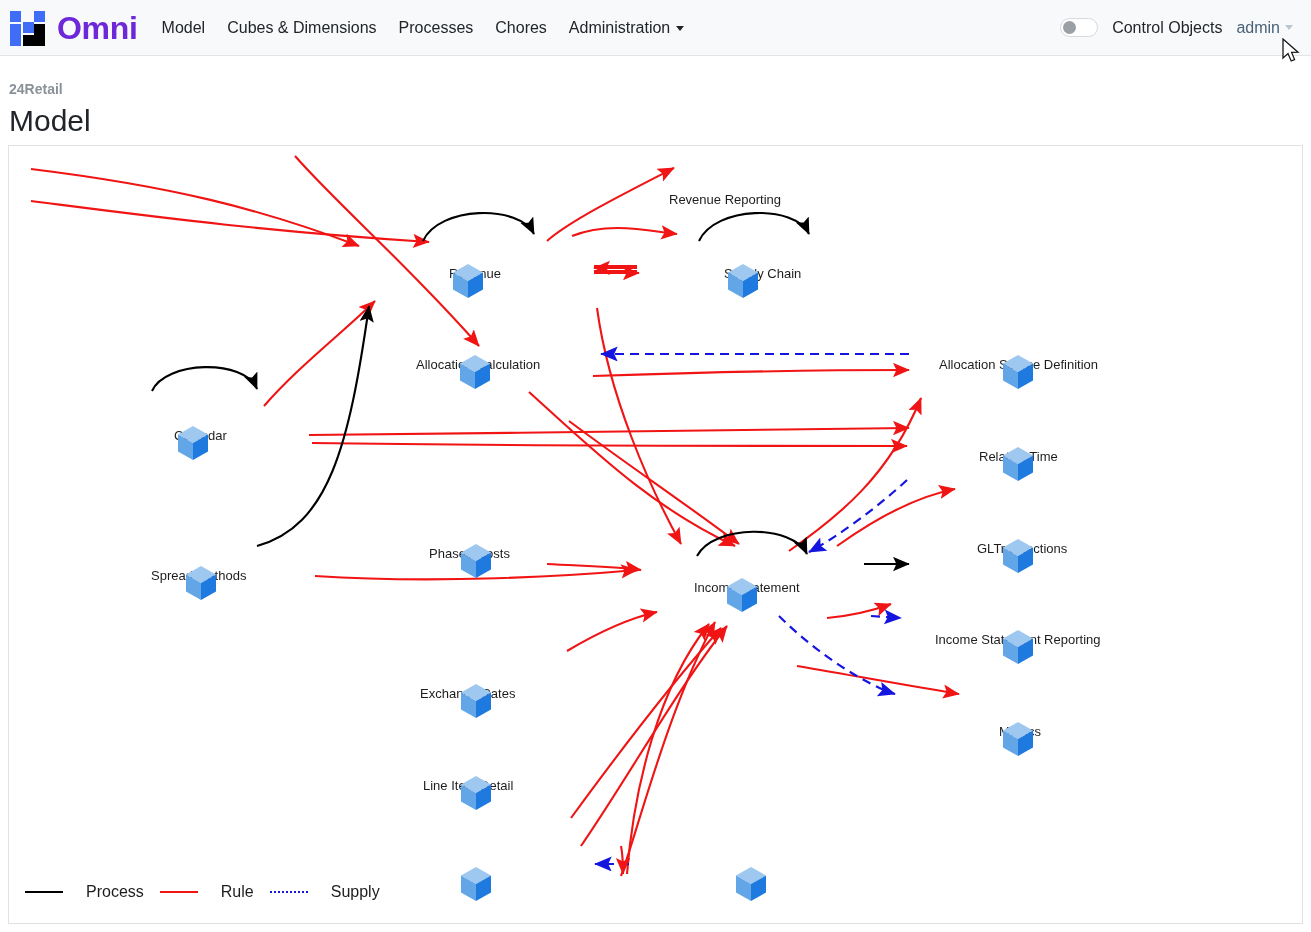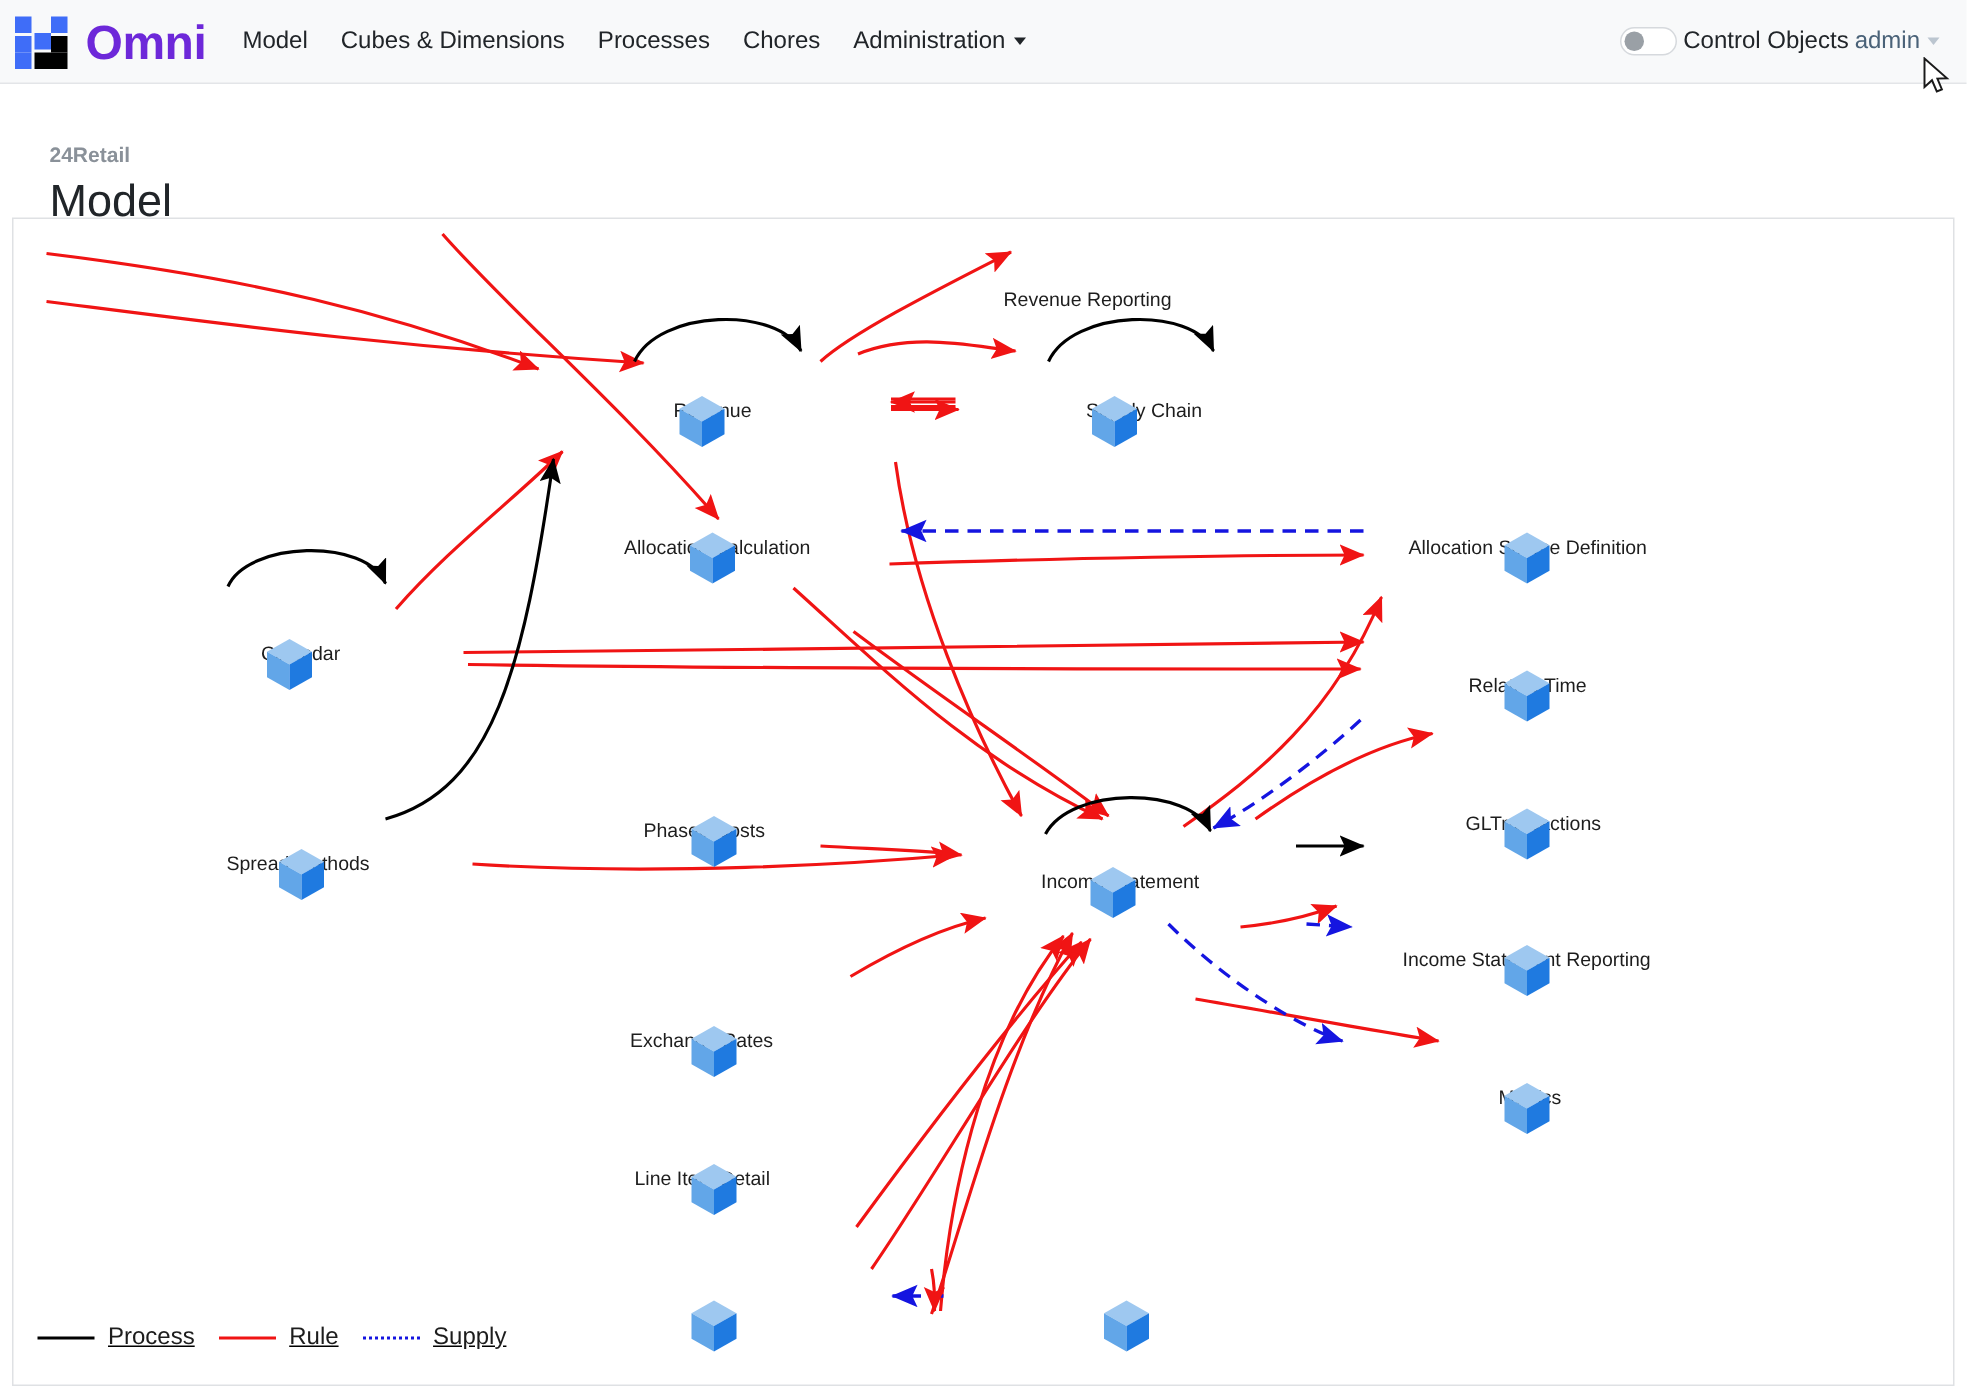--- a/index.html
+++ b/index.html
@@ -40,21 +40,21 @@
   .nav-link {
     font-size: 16px; color: #212529; text-decoration: none;
     cursor: pointer; white-space: nowrap;
   }
   .nav-link.has-caret::after {
     content: ""; display: inline-block; margin-left: 6px;
     border-left: 4.5px solid transparent; border-right: 4.5px solid transparent;
     border-top: 5px solid #212529; vertical-align: middle;
   }
   .header-right {
-    margin-left: auto; display: flex; align-items: center; gap: 4px;
+    margin-left: auto; display: flex; align-items: center; gap: 14px;
     margin-right: 18px;
   }
   .switch {
     width: 38px; height: 19px; border-radius: 19px;
     background: #ffffff; border: 1px solid #d6d9dd;
     position: relative; cursor: pointer; flex: 0 0 38px;
   }
   .switch .knob {
     position: absolute; left: 2px; top: 2px;
     width: 13px; height: 13px; border-radius: 50%;
@@ -72,21 +72,21 @@
     display: flex; align-items: center; gap: 5px;
   }
   .user-link .caret {
     display: inline-block;
     border-left: 4.5px solid transparent; border-right: 4.5px solid transparent;
     border-top: 5px solid #bcc6d0;
   }
   .cursor-arrow { position: absolute; left: 1282px; top: 38px; width: 18px; height: 26px; }
 
   
-  .page-head { position: absolute; left: 9px; top: 96px; margin-left: 24px; }
+  .page-head { position: absolute; left: 9px; top: 82px; }
   .crumb { font-size: 14px; font-weight: bold; color: #8a9199; line-height: 1; }
   .page-title {
     font-size: 30px; color: #212529; line-height: 1.1; margin-top: 8px;
     font-weight: 400;
   }
 
   
   .canvas {
     position: absolute; left: 8px; top: 145px;
     width: 1295px; height: 779px;
@@ -100,21 +100,21 @@
   .node .cap {
     font-size: 13px; color: #1d1d1d; white-space: nowrap; margin-top: 5px;
     line-height: 1.1;
   }
 
   
   .legend {
     position: absolute; left: 16px; bottom: 22px;
     display: flex; align-items: center; gap: 16px;
   }
-  .leg-item { display: flex; align-items: center; gap: 9px; text-decoration: underline; }
+  .leg-item { display: flex; align-items: center; gap: 23px; }
   .leg-swatch { width: 38px; height: 0; display: block; }
   .leg-process { border-top: 2.5px solid #000000; }
   .leg-rule { border-top: 2.5px solid #f01414; }
   .leg-feeder { border-top: 2.5px dotted #1515e0; }
   .leg-text { font-size: 16px; color: #1d1d1d; }
 </style>
 </head>
 <body>
 
 <div class="navbar">

